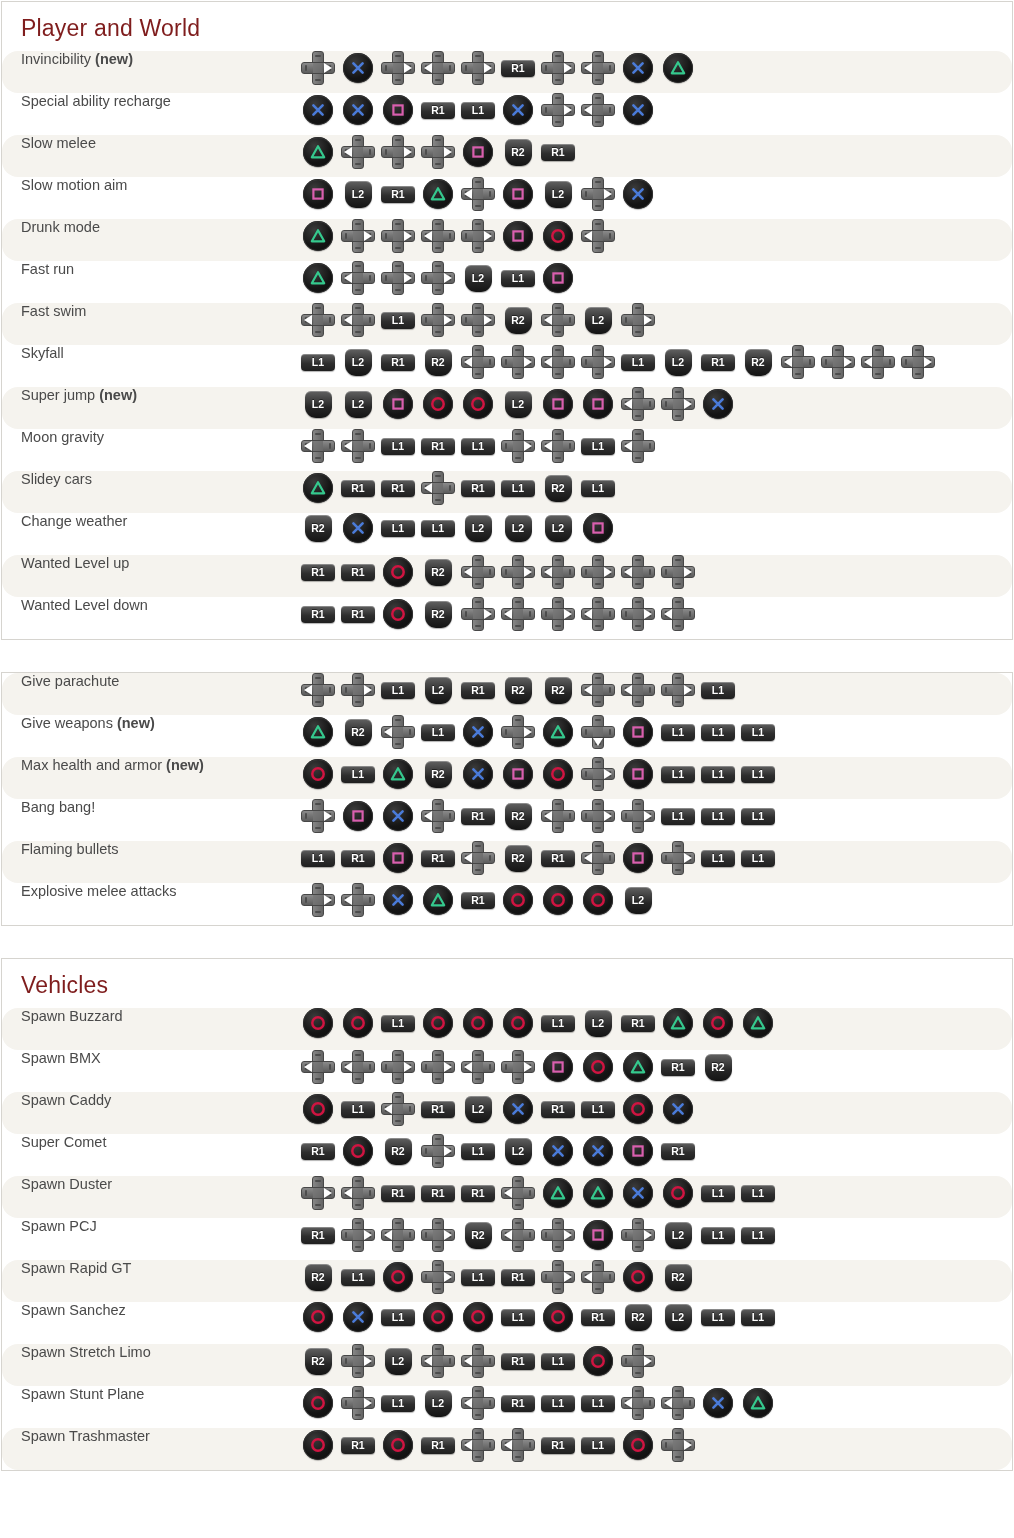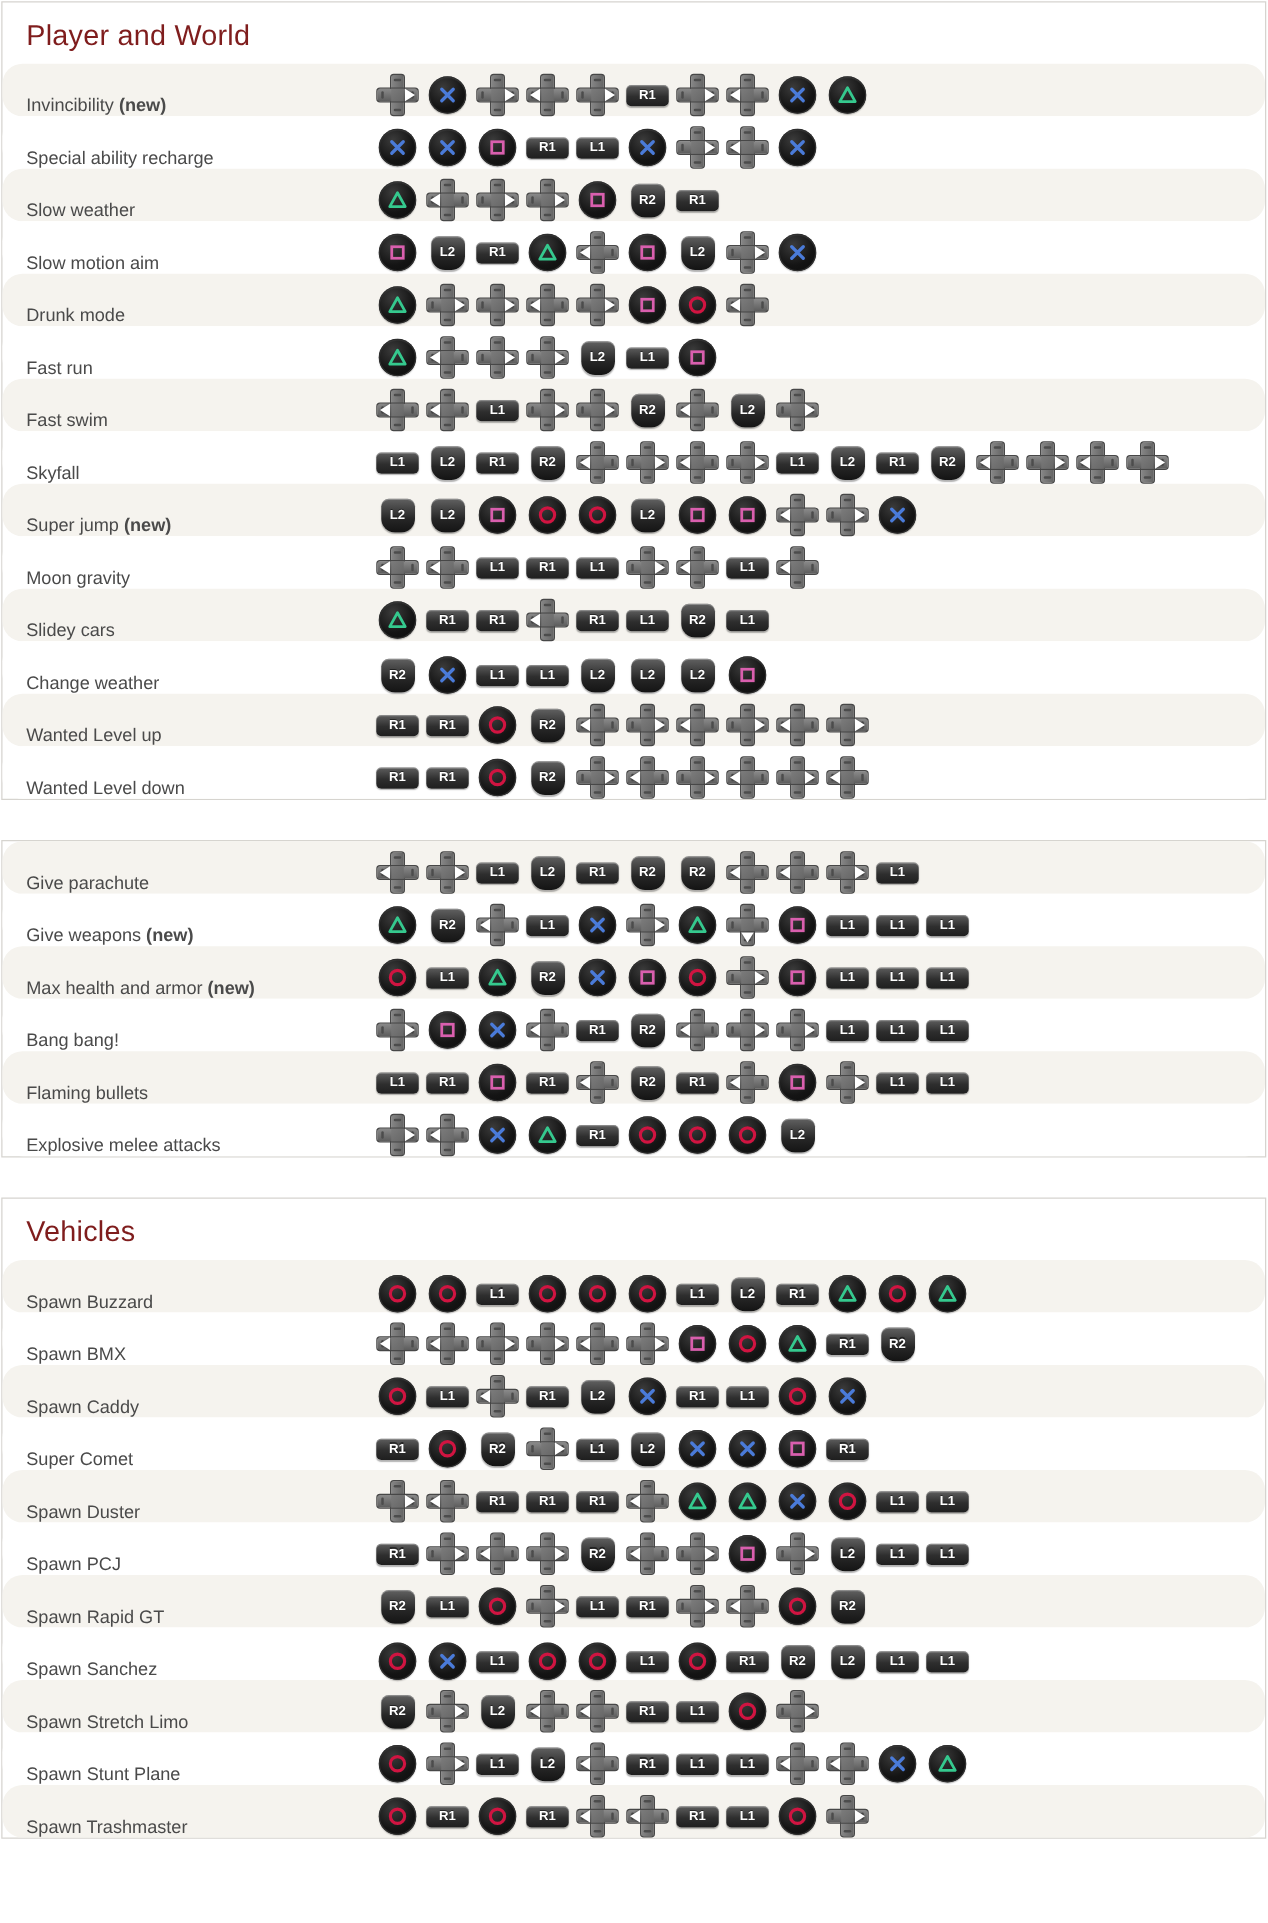--- a/index.html
+++ b/index.html
@@ -16,21 +16,21 @@
   .panel-header{padding:13px 19px 9px 19px;}
   .panel-title{
     font-size:23px;
     color:#7f1d1d;
     font-weight:400;
     letter-spacing:.2px;
   }
   .row{
     height:42px;
     display:flex;
-    align-items:flex-end;
+    align-items:flex-start;
     border-radius:16px;
   }
   .rows .row:nth-child(odd){background:#f5f3ee;}
   .rows .row:nth-child(even){background:#ffffff;}
   .label{
     flex:0 0 299px;
     box-sizing:border-box;
     padding-left:19px;
     font-size:14.5px;
     color:#4a4a4a;
@@ -259,21 +259,21 @@
                   <svg viewBox="0 0 18 18" width="18" height="18">
                     <path d="M4.4 4.4 L13.6 13.6 M13.6 4.4 L4.4 13.6" stroke="#4a7bd9" stroke-width="2.6" stroke-linecap="round" fill="none"></path>
                   </svg>
                 </span>
               </span>
             </div>
   </div>
 
   <div class="row">
     <div class="label">
-      <span class="label-text">Slow weather</span>
+      <span class="label-text">Slow melee</span>
     </div>
     <div class="buttons">
               <span class="slot">
                 <span class="face">
                   <svg viewBox="0 0 18 18" width="18" height="18">
                     <path d="M9 3.2 L15.2 14.3 L2.8 14.3 Z" fill="none" stroke="#35c98e" stroke-width="2.2" stroke-linejoin="round"></path>
                   </svg>
                 </span>
               </span>
               <span class="slot">

